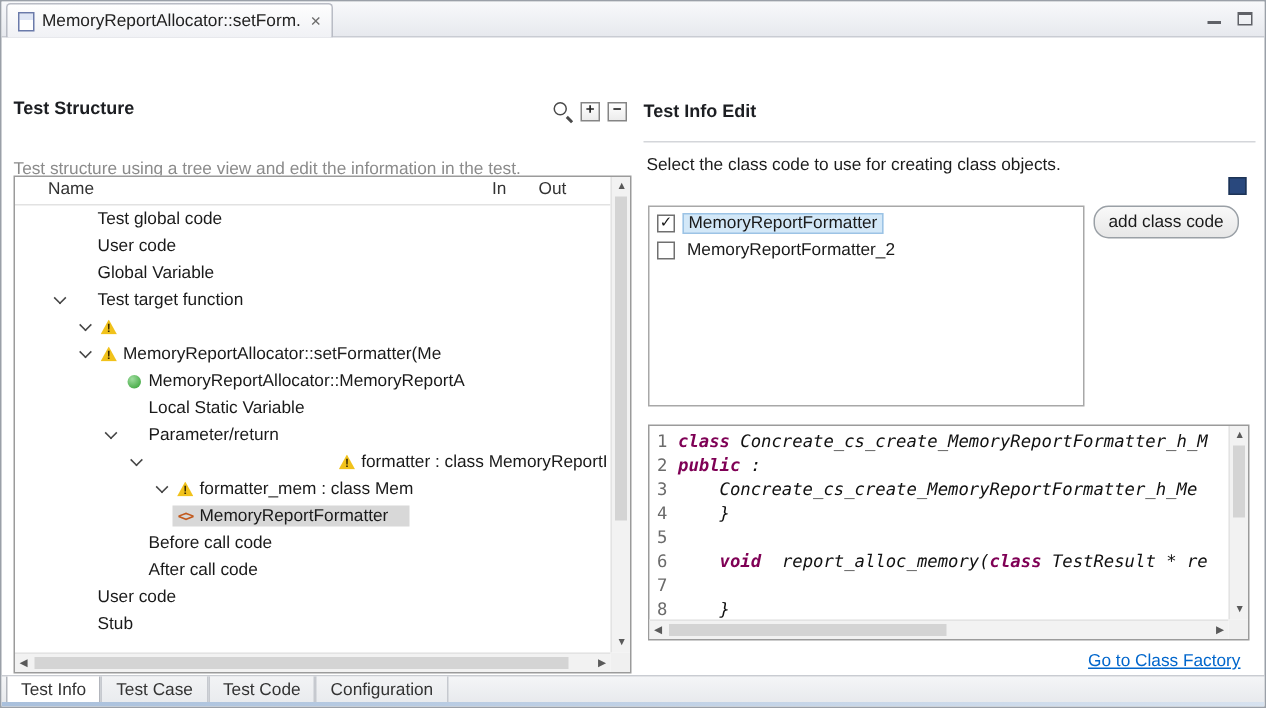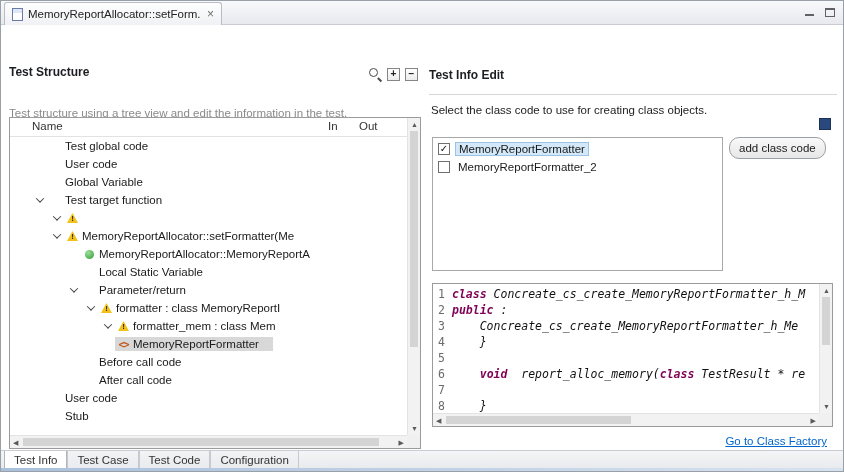--- a/index.html
+++ b/index.html
@@ -195,21 +195,21 @@
           </div>
           <div class="trow" style="padding-left: 57px;">
             <span class="expander">
               <span class="chev"></span>
             </span>
             <span class="sel-wrap">
               <span class="ticon"></span>
               <span class="tlabel">Parameter/return</span>
             </span>
           </div>
-          <div class="trow" style="padding-left: 74px;">
+          <div class="trow" style="padding-left: 74px; justify-content: space-between;">
             <span class="expander">
               <span class="chev"></span>
             </span>
             <span class="sel-wrap">
               <span class="ticon">
                 <span class="warn"></span>
               </span>
               <span class="tlabel">formatter  :  class MemoryReportI</span>
             </span>
           </div>

